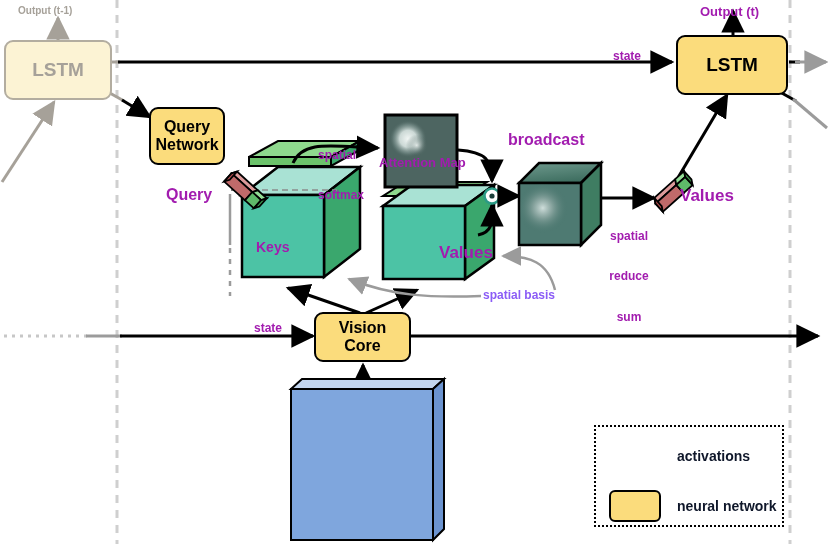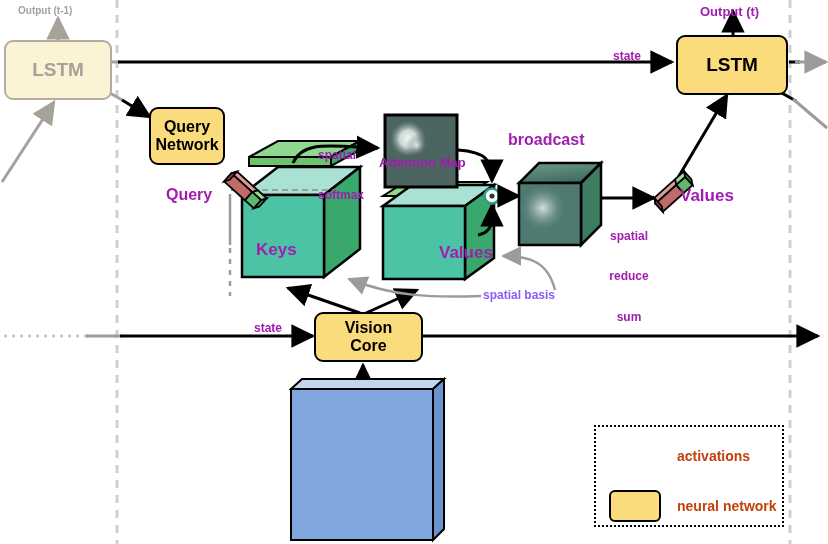--- a/index.html
+++ b/index.html
@@ -15,21 +15,21 @@
   .nnbox{position:absolute;box-sizing:border-box;border:2.5px solid #000;
          border-radius:9px;background:#fbdc7c;display:flex;
          align-items:center;justify-content:center;text-align:center;
          font-weight:bold;color:#000;font-family:"Liberation Sans",sans-serif;}
   .nnbox.ghost{background:#fcf3d4;border-color:#b3ada0;color:#a6a199;}
 
   
   #legend{position:absolute;box-sizing:border-box;
           border:2px dotted #000;background:#fff;}
   .legend-row{position:absolute;display:flex;align-items:center;}
-  .legend-text{font-weight:bold;font-size:14px;color:#c2410c;
+  .legend-text{font-weight:bold;font-size:14px;color:#0f172a;
                font-family:"Liberation Sans",sans-serif;}
 </style>
 </head>
 <body>
 
 <div id="stage">
 
   <svg id="canvas" viewBox="0 0 828 544">
     <defs>
       <marker id="arrBlack" markerWidth="9" markerHeight="9" refX="7.2" refY="4.5" orient="auto" markerUnits="strokeWidth">
@@ -186,21 +186,21 @@
   <div class="nnbox" style="left:676px;top:35px;width:112px;height:60px;font-size:19px;">
     <span>LSTM</span>
   </div>
 
   <div class="nnbox" style="left:149px;top:107px;width:76px;height:58px;font-size:16px;
               flex-direction:column;line-height:1.15;">
     <span>Query</span>
     <span>Network</span>
   </div>
 
-  <div class="nnbox" style="left:314px;top:312px;width:109px;height:50px;font-size:16px;
+  <div class="nnbox" style="left:314px;top:312px;width:97px;height:50px;font-size:16px;
               flex-direction:column;line-height:1.12;">
     <span>Vision</span>
     <span>Core</span>
   </div>
 
   <div class="lbl" style="left:18px;top:5px;font-size:10px;color:#a6a199;">Output (t-1)</div>
 
   <div class="lbl" style="left:700px;top:5px;font-size:13px;">Output (t)</div>
 
   <div class="lbl" style="left:613px;top:50px;font-size:12px;">state</div>
@@ -222,21 +222,21 @@
   <div class="lbl" style="left:488px;top:131px;font-size:16px;margin-left:20px;">broadcast</div>
 
   <div class="lbl" style="left:603px;top:203px;font-size:12px;text-align:center;width:52px;">
     <div>spatial</div>
     <div>reduce</div>
     <div>sum</div>
   </div>
 
   <div class="lbl" style="left:483px;top:289px;font-size:12px;color:#8b5cf6;">spatial basis</div>
 
-  <div class="lbl" style="left:256px;top:240px;font-size:17px;">Keys</div>
+  <div class="lbl" style="left:256px;top:240px;font-size:14px;">Keys</div>
 
   <div class="lbl" style="left:391px;top:243px;font-size:17px;margin-left:48px;">Values</div>
 
 
   <div id="legend" style="left:594px;top:425px;width:190px;height:102px;"></div>
 
   <div class="legend-row" style="left:677px;top:448px;">
     <span class="legend-text">activations</span>
   </div>
 

